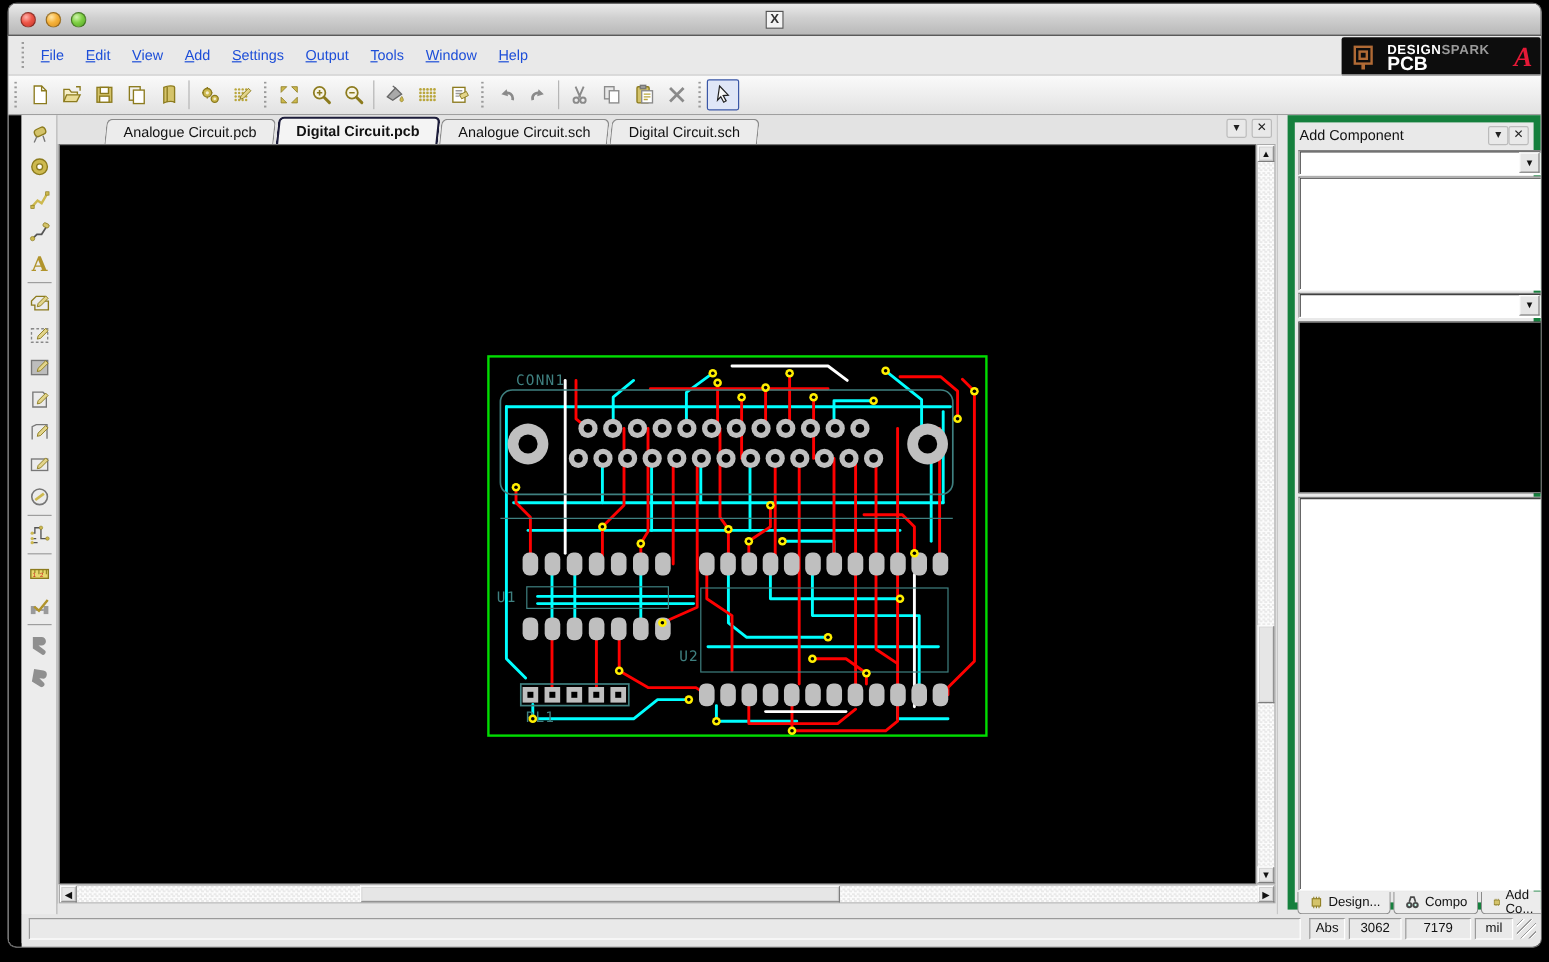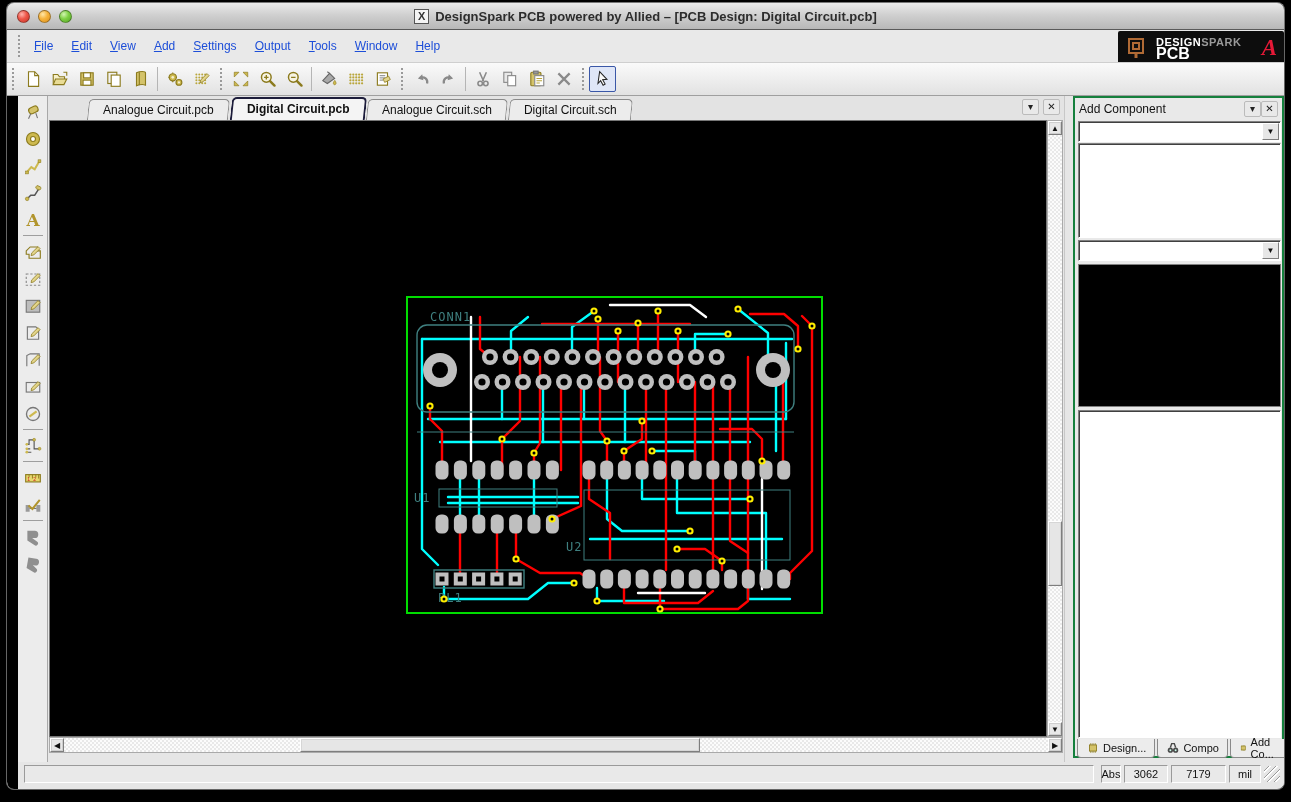--- a/index.html
+++ b/index.html
@@ -81,21 +81,21 @@
   #hscroll { left:42px; top:707px; width:1014px; height:16px; border:1px solid #aaa; }
   .sb-btn { position:absolute; width:14px; height:14px; background:#e8e8e8;
     border:1px solid; border-color:#fff #7e7e7e #7e7e7e #fff; box-shadow:inset 0 0 0 1px #cfcfcf;
     display:flex; align-items:center; justify-content:center; font-size:8px; color:#111; }
   .sb-thumb { position:absolute; background:#e6e6e6; border:1px solid;
     border-color:#fff #7e7e7e #7e7e7e #fff; box-shadow:inset 0 0 0 1px #d6d6d6; }
   #under-hscroll { left:41px; top:723px; width:1016px; height:9px; background:#e6e6e6; }
   #gapcol { left:1057px; top:66px; width:9px; height:666px; background:#e6e6e6; border-left:1px solid #c7c7c7; }
 
   
-  #rpanel { left:1066px; top:66px; width:211px; height:662px; background:#e9e9e9; border:2px solid #15803d; }
+  #rpanel { left:1066px; top:66px; width:211px; height:662px; background:#e9e9e9; border:6px solid #15803d; }
   #rp-header { height:22px; display:flex; align-items:center; font-size:12px; color:#111; padding:0 4px; }
   #rp-header .sp { flex:1; }
   .inset { background:#fff; border:1px solid; border-color:#808080 #fff #fff #808080;
     box-shadow:inset 1px 1px 0 #404040; }
   .combo { position:absolute; left:3px; width:203px; height:21px; }
   .combo .dd { position:absolute; right:1px; top:1px; width:17px; height:17px; background:#e6e6e6;
     border:1px solid; border-color:#fff #7e7e7e #7e7e7e #fff; display:flex; align-items:center;
     justify-content:center; font-size:8px; color:#111; }
   #rp-list  { position:absolute; left:3px; top:45px;  width:203px; height:95px; }
   #rp-black { position:absolute; left:3px; top:166px; width:203px; height:143px; background:#000;
@@ -119,21 +119,20 @@
 <body>
 
 <div id="titlebar" class="abs">
   <div class="lights">
     <span class="light red"></span>
     <span class="light yellow"></span>
     <span class="light green"></span>
   </div>
   <div id="title-center">
     <span id="xicon">X</span>
-    <span>DesignSpark PCB powered by Allied – [PCB Design: Digital Circuit.pcb]</span>
   </div>
 </div>
 
 <div id="body" class="abs">
 
   <div id="menurow" class="abs">
     <div id="menubar">
         <div class="gripper"></div>
         <div class="menu-item"><u>F</u>ile</div>
         <div class="menu-item"><u>E</u>dit</div>
@@ -762,19 +761,19 @@
             <rect x="4" y="4.5" width="8" height="7" fill="#d4c36a" stroke="#8c7b1e"></rect>
             <path d="M5.5 4.5v-2M8 4.5v-2M10.5 4.5v-2M5.5 13.5v-2M8 13.5v-2M10.5 13.5v-2" stroke="#8c7b1e"></path>
           </svg>
           <span>Add Co...</span>
         </div>
       </div>
   </div>
 
   <div id="statusrow" class="abs">
     <div class="spanel" id="spanel-main"></div>
-    <div class="spanel" style="width:20px">Abs</div>
+    <div class="spanel" style="width:30px">Abs</div>
     <div class="spanel" style="width:44px">3062</div>
     <div class="spanel" style="width:55px">7179</div>
     <div class="spanel" style="width:32px">mil</div>
     <div id="grip"></div>
   </div>
 </div>
 
 </body></html>

